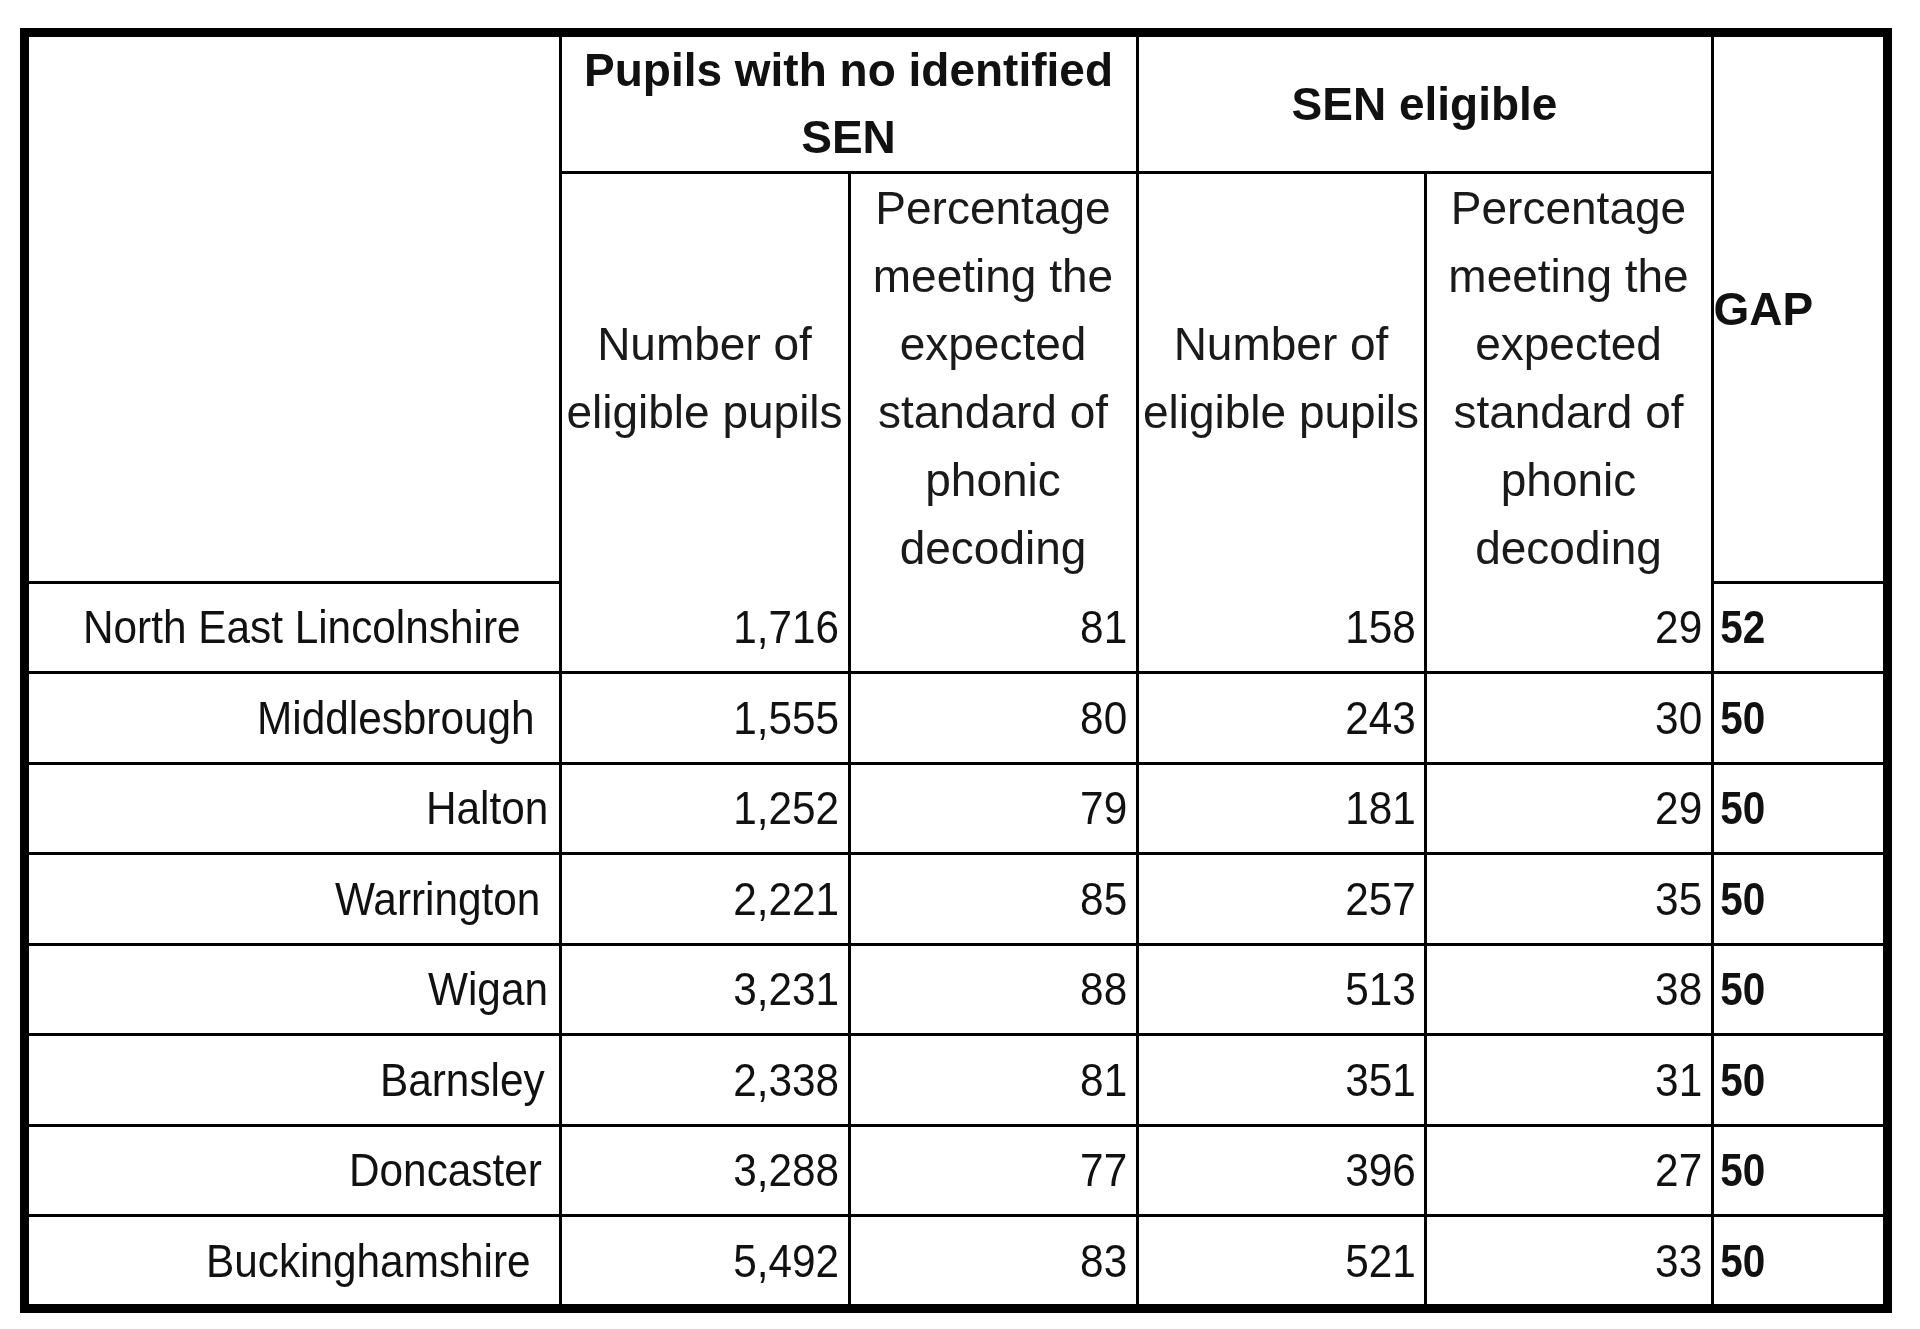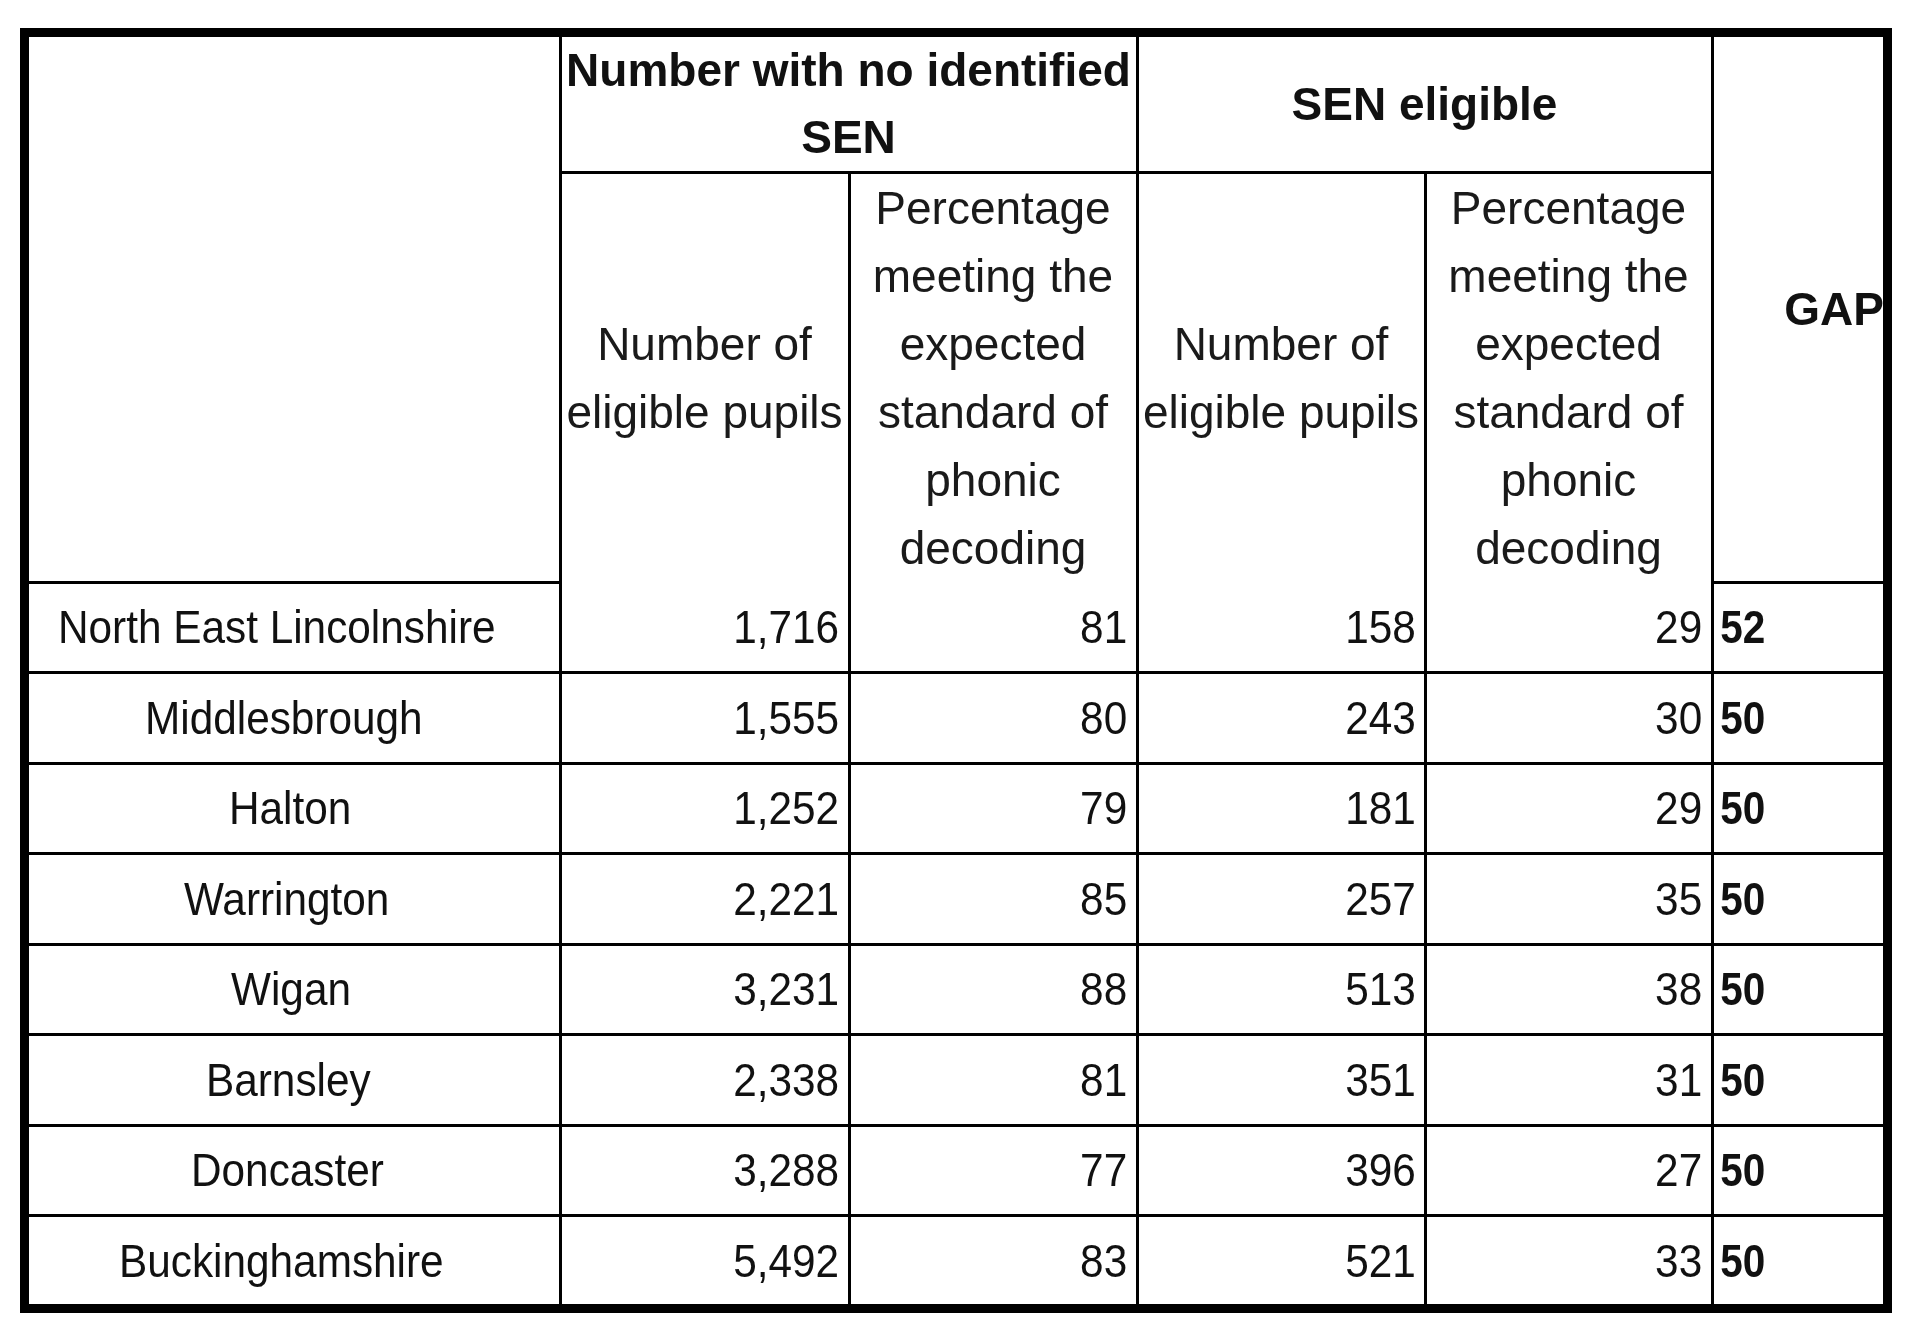--- a/index.html
+++ b/index.html
@@ -58,35 +58,35 @@
       height: 403px;
       font-weight: normal;
       text-align: center;
       vertical-align: middle;
       line-height: 68px;
       white-space: normal !important;
       color: #1a1a1a;
     }
     .gap-head {
       font-weight: bold;
-      text-align: right;
+      text-align: left;
       vertical-align: middle;
     }
     .corner { vertical-align: top; }
 
     tr.body-row td {
       height: 87.5px;
       vertical-align: middle;
     }
     .cell-inner {
       display: inline-block;
       transform: scaleX(0.92);
     }
     td.name {
-      text-align: center;
+      text-align: right;
       padding-left: 4px !important;
     }
     td.name .cell-inner { transform-origin: left center; }
     td.num {
       text-align: right;
       padding-right: 8px !important;
     }
     td.num .cell-inner { transform-origin: right center; }
     td.gap {
       text-align: left;
@@ -105,21 +105,21 @@
     <col style="width:531px">
     <col style="width:289px">
     <col style="width:288px">
     <col style="width:288px">
     <col style="width:287px">
     <col style="width:172px">
   </colgroup>
   <thead>
     <tr>
       <th class="corner" rowspan="2"></th>
-      <th class="group-head" colspan="2">Number with no identified SEN</th>
+      <th class="group-head" colspan="2">Pupils with no identified SEN</th>
       <th class="group-head" colspan="2">SEN eligible</th>
       <th class="gap-head last-col" rowspan="2">GAP</th>
     </tr>
     <tr>
       <th class="sub-head">Number of eligible pupils</th>
       <th class="sub-head">Percentage meeting the expected standard of phonic decoding</th>
       <th class="sub-head">Number of eligible pupils</th>
       <th class="sub-head">Percentage meeting the expected standard of phonic decoding</th>
     </tr>
   </thead>

